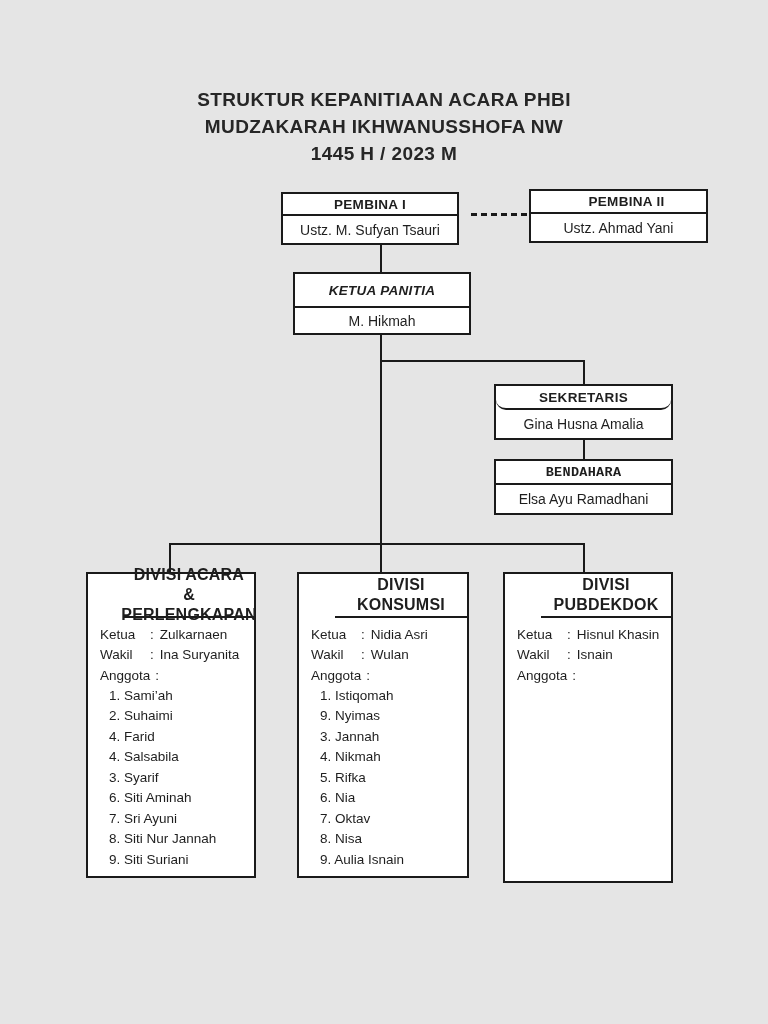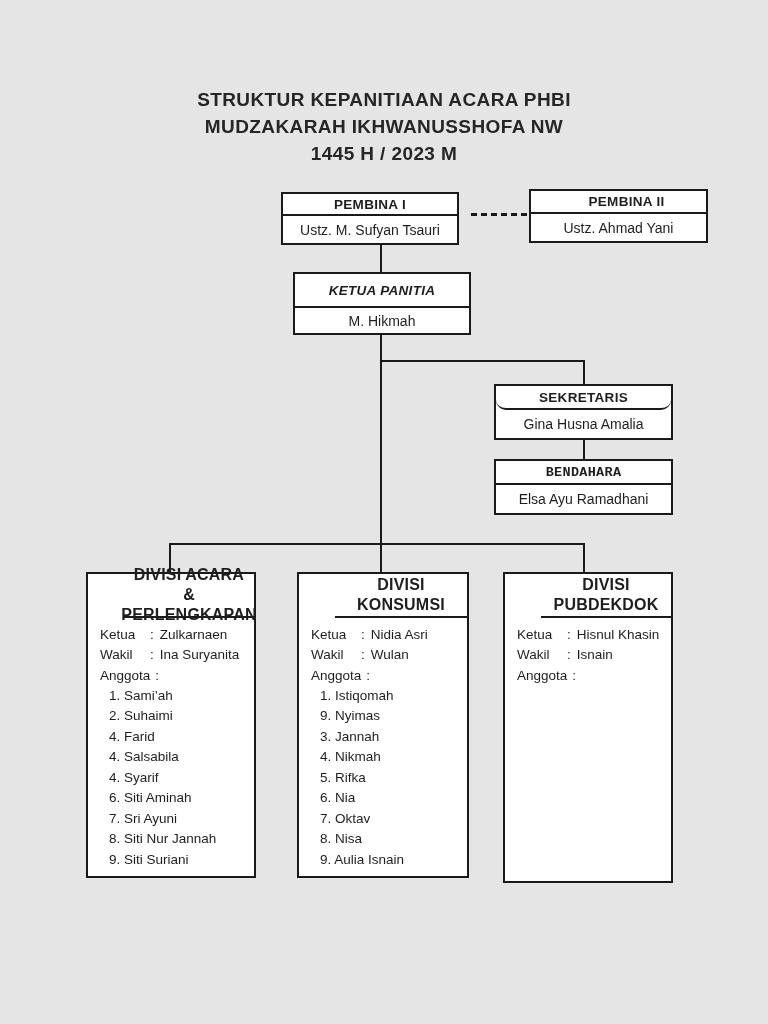--- a/index.html
+++ b/index.html
@@ -128,21 +128,21 @@
       </div>
       <div class="row row-anggota">
         <span class="lbl">Anggota</span>
           <span>:</span>
       </div>
       <div class="members">
           <div class="mrow">1. Sami’ah</div>
           <div class="mrow">2. Suhaimi</div>
           <div class="mrow">4. Farid</div>
           <div class="mrow">4. Salsabila</div>
-          <div class="mrow">4. Syarif</div>
+          <div class="mrow">3. Syarif</div>
           <div class="mrow">6. Siti Aminah</div>
           <div class="mrow">7. Sri Ayuni</div>
           <div class="mrow">8. Siti Nur Jannah</div>
           <div class="mrow">9. Siti Suriani</div>
         </div>
     </div>
   </div>
 
   <div class="dbox d2">
     <div class="dhd">

